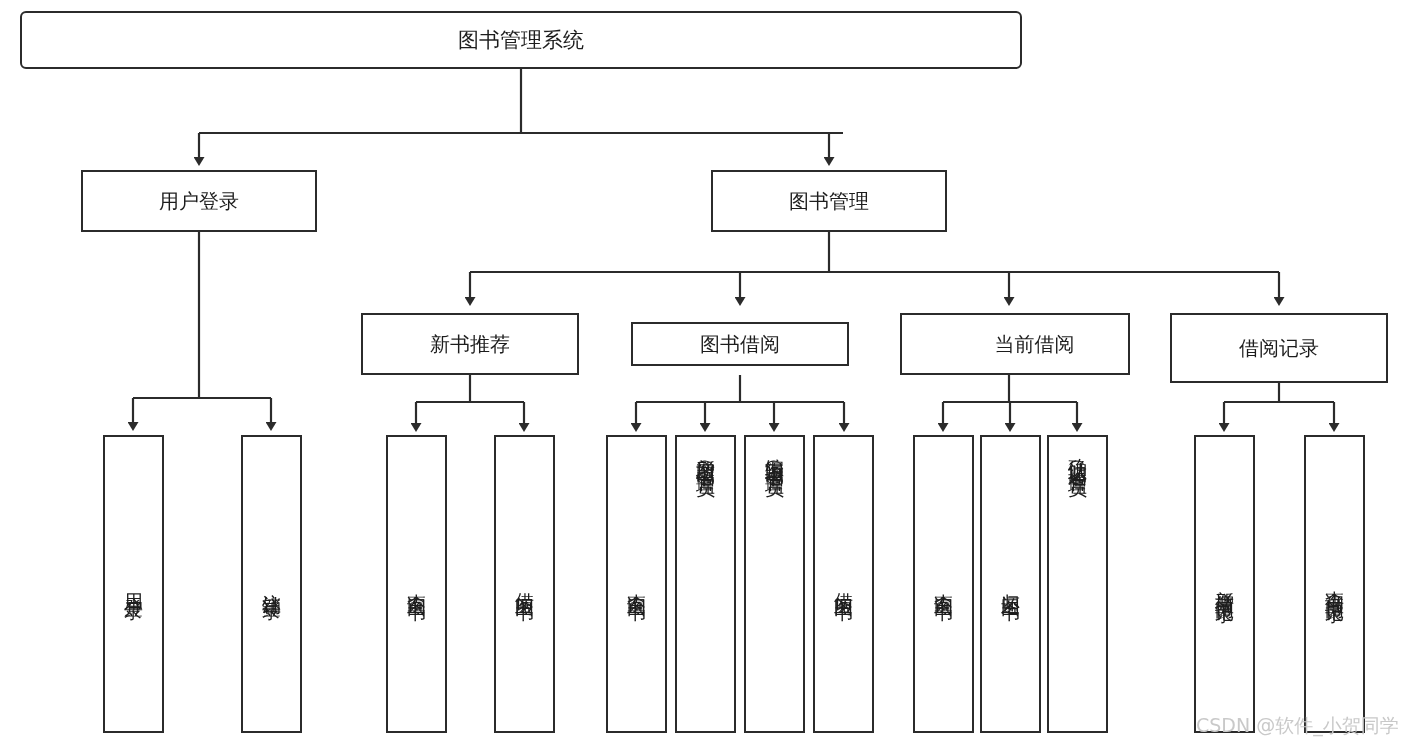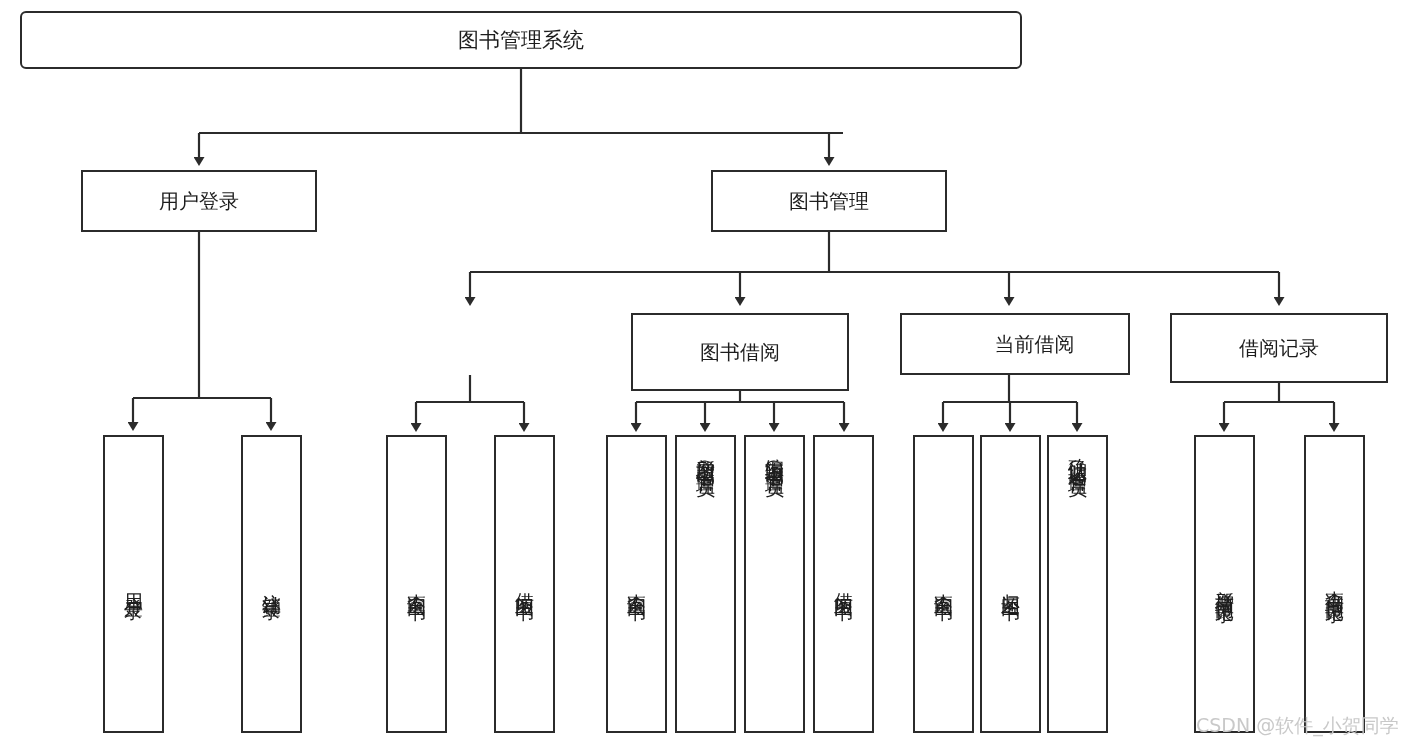--- a/index.html
+++ b/index.html
@@ -142,21 +142,24 @@
     <span>图书管理系统</span>
   </div>
 
   <div class="node node-l2" style="left:81px; top:170px; width:236px; height:62px;">
     <span>用户登录</span>
   </div>
   <div class="node node-l2" style="left:711px; top:170px; width:236px; height:62px;">
     <span>图书管理</span>
   </div>
 
-  <div class="node node-l3" style="left:631px; top:313px; width:218px; height:78px;">
+  <div class="node node-l3" style="left:361px; top:313px; width:218px; height:62px;">
+    <span>新书推荐</span>
+  </div>
+  <div class="node node-l3" style="left:631px; top:322px; width:218px; height:44px;">
     <span>图书借阅</span>
   </div>
   <div class="node node-l3" style="left:900px; top:313px; width:230px; height:62px;padding-left:39px;">
     <span>当前借阅</span>
   </div>
   <div class="node node-l3" style="left:1170px; top:313px; width:218px; height:70px;">
     <span>借阅记录</span>
   </div>
 
   <div class="node node-leaf" style="left:103px; top:435px; width:61px; height:298px;">

